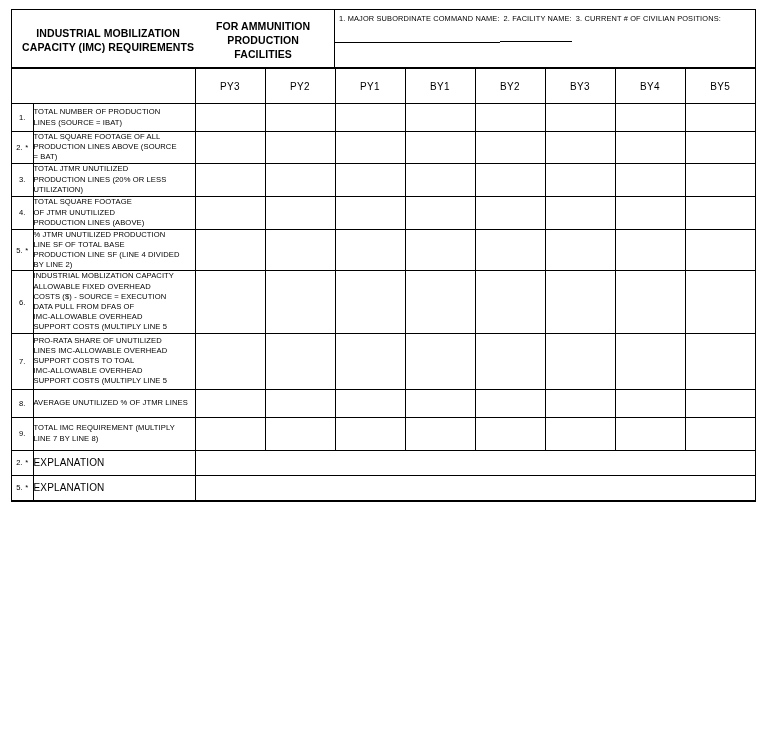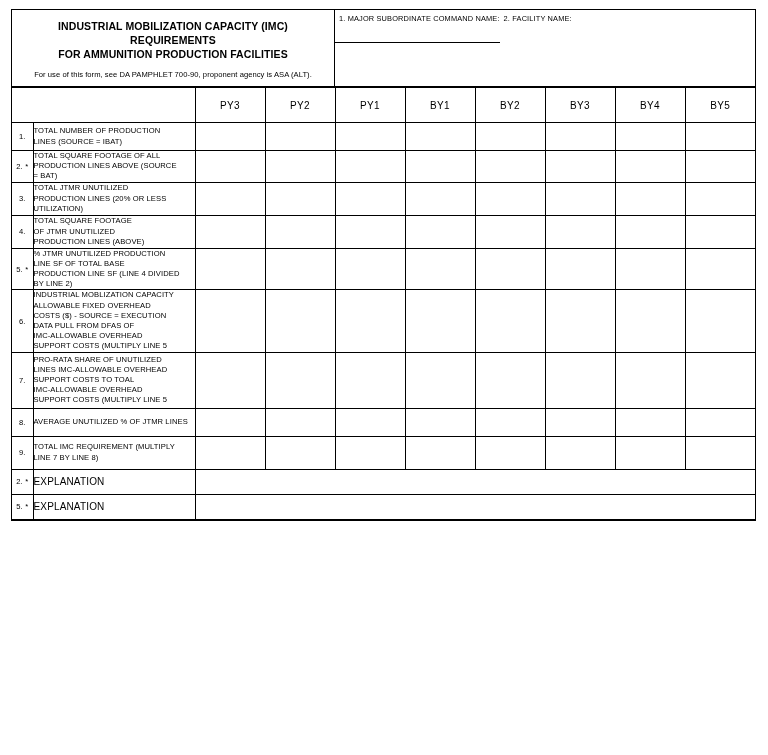--- a/index.html
+++ b/index.html
@@ -39,21 +39,21 @@
     display: flex;
     align-items: stretch;
     border-bottom: 1.5px solid #000;
   }
   .title-block {
     width: 323px;
     box-sizing: border-box;
     border-right: 1.5px solid #000;
     padding: 9px 6px 6px 6px;
     display: flex;
-    flex-direction: column;
+    flex-direction: row;
     align-items: center;
   }
   .title-line {
     font-size: 10.5px;
     font-weight: bold;
     line-height: 14px;
     text-align: center;
     letter-spacing: .1px;
   }
   .title-sub {
@@ -161,32 +161,36 @@
 
 <div class="page">
 
   <div class="form-frame">
 
     <div class="header-band">
 
       <div class="title-block">
         <div class="title-line">INDUSTRIAL MOBILIZATION CAPACITY (IMC) REQUIREMENTS</div>
         <div class="title-line">FOR AMMUNITION PRODUCTION FACILITIES</div>
-        <div class="title-sub">For use of this form, see DA PAMPHLET 700-90, proponent agency is ASA (ALT).</div>
       </div>
 
       <div class="header-fields">
         <div class="hdr-field hf-1">
           <span>1.</span>
           <span>MAJOR SUBORDINATE COMMAND NAME:</span>
           <span></span>
         </div>
         <div class="hdr-field hf-2">
           <span>2.</span>
           <span>FACILITY NAME:</span>
+          <span></span>
+        </div>
+        <div class="hdr-field hf-3">
+          <span>3.</span>
+          <span>CURRENT # OF CIVILIAN POSITIONS:</span>
           <span></span>
         </div>
       </div>
 
     </div>
 
     <table class="grid">
       <colgroup>
         <col class="col-num">
         <col class="col-label">

